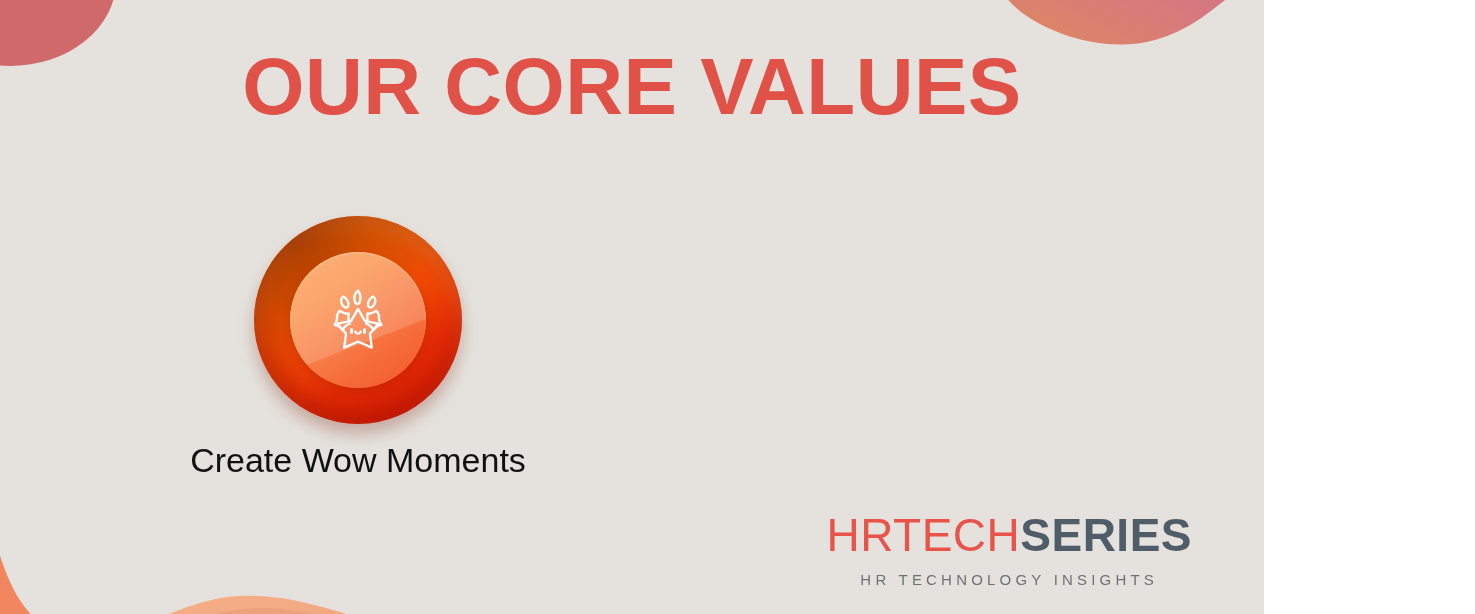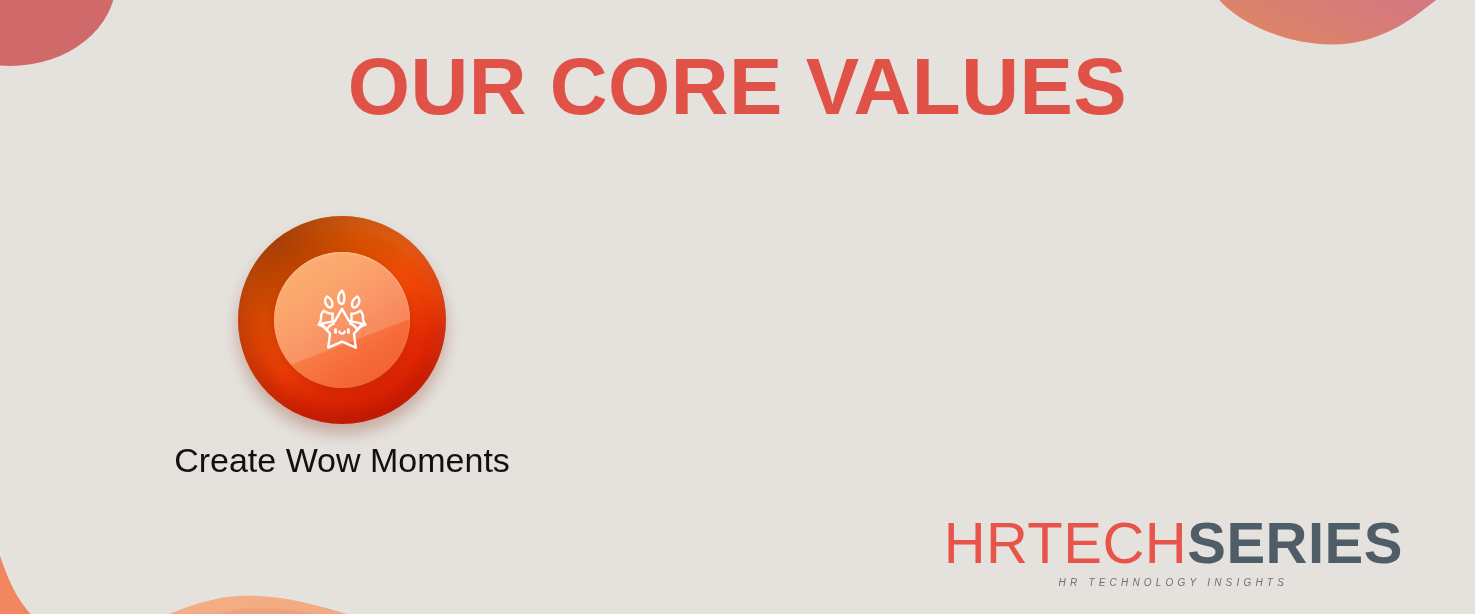--- a/index.html
+++ b/index.html
@@ -8,21 +8,21 @@
   }
   body {
     width: 1475px;
     height: 614px;
     overflow: hidden;
     font-family: "Liberation Sans", sans-serif;
   }
 
   .slide {
     position: relative;
-    width: 1475px;
+    width: 1264px;
     height: 614px;
     background: #e5e2dd;
     overflow: hidden;
   }
 
   
   .deco-layer {
     position: absolute;
     inset: 0;
     pointer-events: none;
@@ -187,41 +187,40 @@
 
   
   .logo {
     position: absolute;
     right: 72px;
     bottom: 26px;
     text-align: center;
   }
   .logo-wordmark {
     font-family: "Liberation Sans", sans-serif;
-    font-size: 58px;
+    font-size: 46px;
     line-height: 1.0;
     letter-spacing: 0.5px;
     white-space: nowrap;
   }
   .logo-hrtech {
     color: #e8534a;
     font-weight: normal;
   }
   .logo-series {
     color: #4e5d68;
     font-weight: bold;
   }
   .logo-tagline {
-    margin-top: 5px;
-    font-family: "Liberation Sans", sans-serif;
-    font-size: 10px;
+    margin-top: 13px;
+    font-family: "Liberation Sans", sans-serif;
+    font-size: 15px;
     letter-spacing: 4.2px;
     color: #6d7177;
     white-space: nowrap;
-    font-style: italic;
   }
 </style>
 </head>
 <body>
 
 <div class="slide">
 
   <div class="deco-layer">
 
     <div class="blob-topleft"></div>
@@ -259,21 +258,21 @@
         <path d="M 46 170 C 120 170 180 116 248 112 C 316 108 366 140 430 146 L 430 170 Z" fill="url(#wavePeach)" opacity="0.92"></path>
         <path d="M -10 0 C 2 44 12 92 34 122 C 56 152 96 168 150 170 L -10 170 Z" fill="url(#waveSalmon)"></path>
       </svg>
     </div>
   </div>
 
   <div class="title">OUR CORE VALUES</div>
 
   <div class="values">
 
-    <div class="value-card" style="left: 132px; width: 420px;">
+    <div class="value-card" style="left: 148px; width: 420px;">
       <div class="badge">
         <div class="badge-inner"></div>
         <div class="badge-icon">
           <svg viewBox="0 0 100 100" fill="none" stroke="#ffffff" stroke-width="2.6" stroke-linecap="round" stroke-linejoin="round">
 
             <path d="M 50 18 C 53 22 53.5 28 51.5 31.5 C 49.5 34 46.5 32 46 28 C 45.6 24 47.5 20 50 18 Z"></path>
             <path d="M 34 24.5 C 38 26.5 40.5 31 39.5 34.5 C 38.6 37.5 35.2 36.8 33 33.5 C 30.9 30.3 31.2 26 34 24.5 Z"></path>
             <path d="M 66.5 24.5 C 69.3 26 69.6 30.3 67.5 33.5 C 65.3 36.8 61.9 37.5 61 34.5 C 60 31 62.5 26.5 66.5 24.5 Z"></path>
 
             <path d="M 31 42 C 34.5 44.5 38 45.5 41 45 C 40.2 49 40.6 53 42.2 56 C 39 57 36 59.6 34.2 63 C 32 60 28.8 57.8 25.5 57.2 C 27.6 54.6 28.6 50.8 28.2 47 C 28.9 45 29.8 43.3 31 42 Z" transform="translate(-1,-2)"></path>

